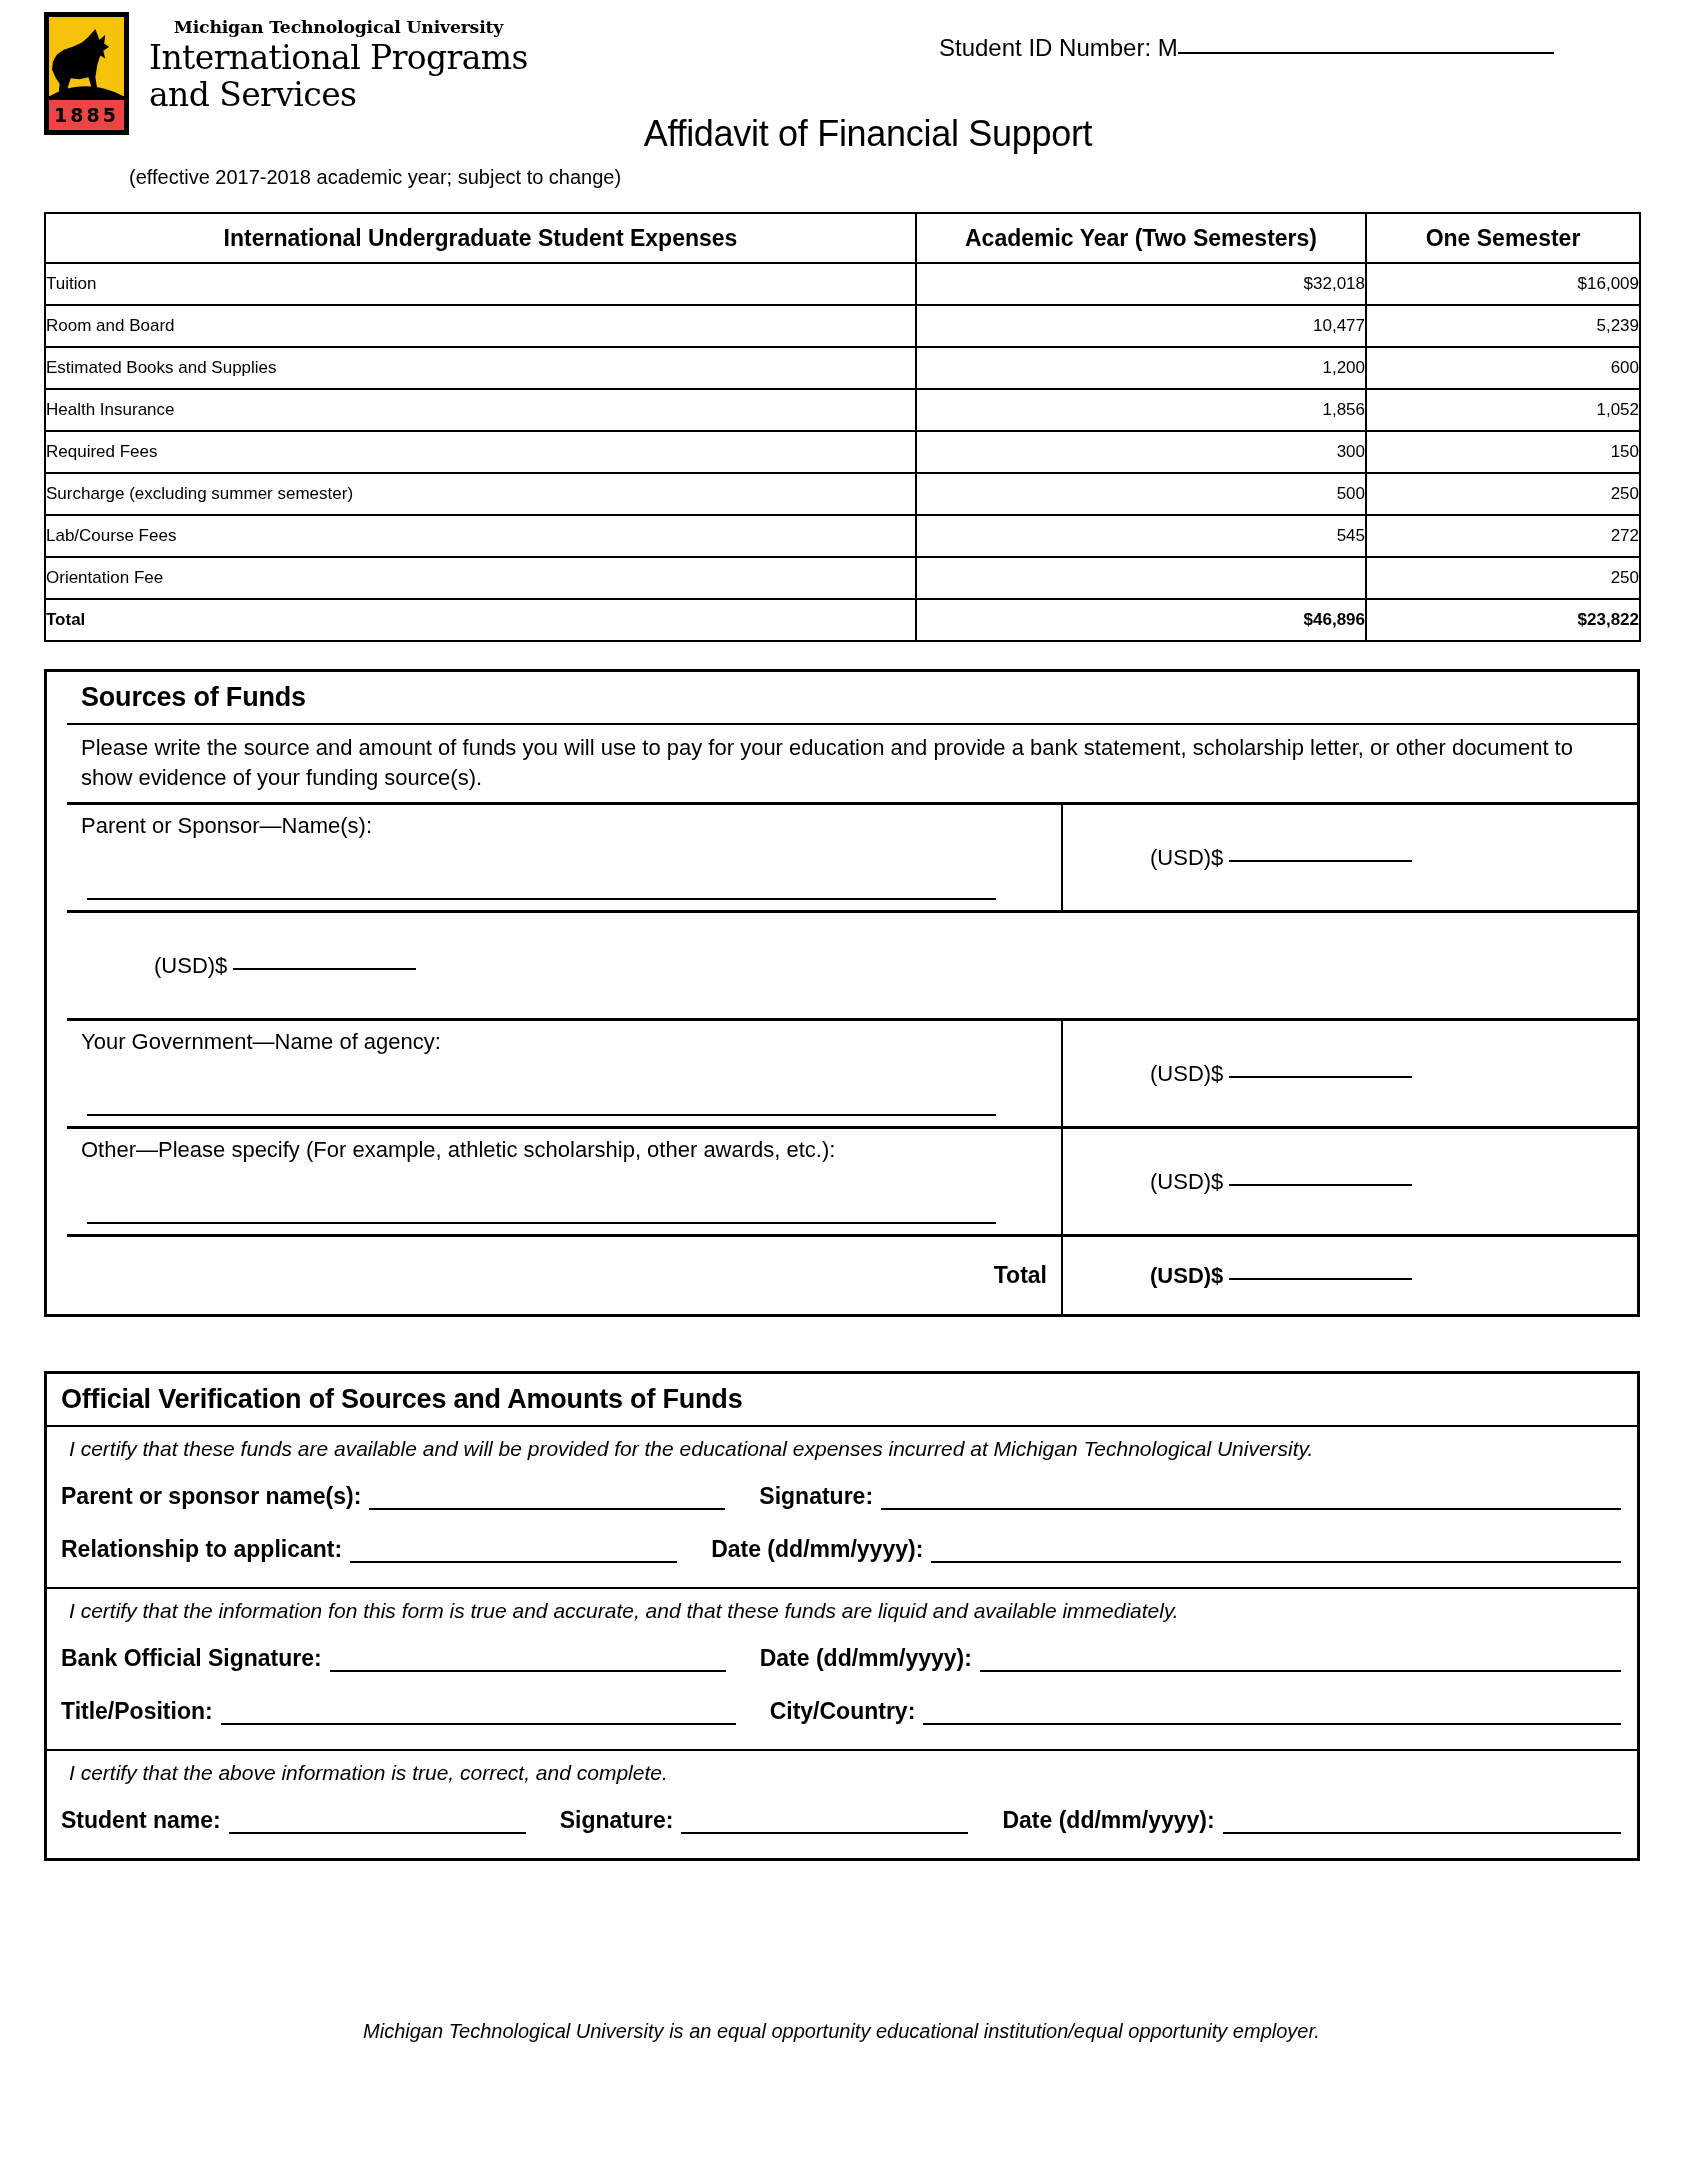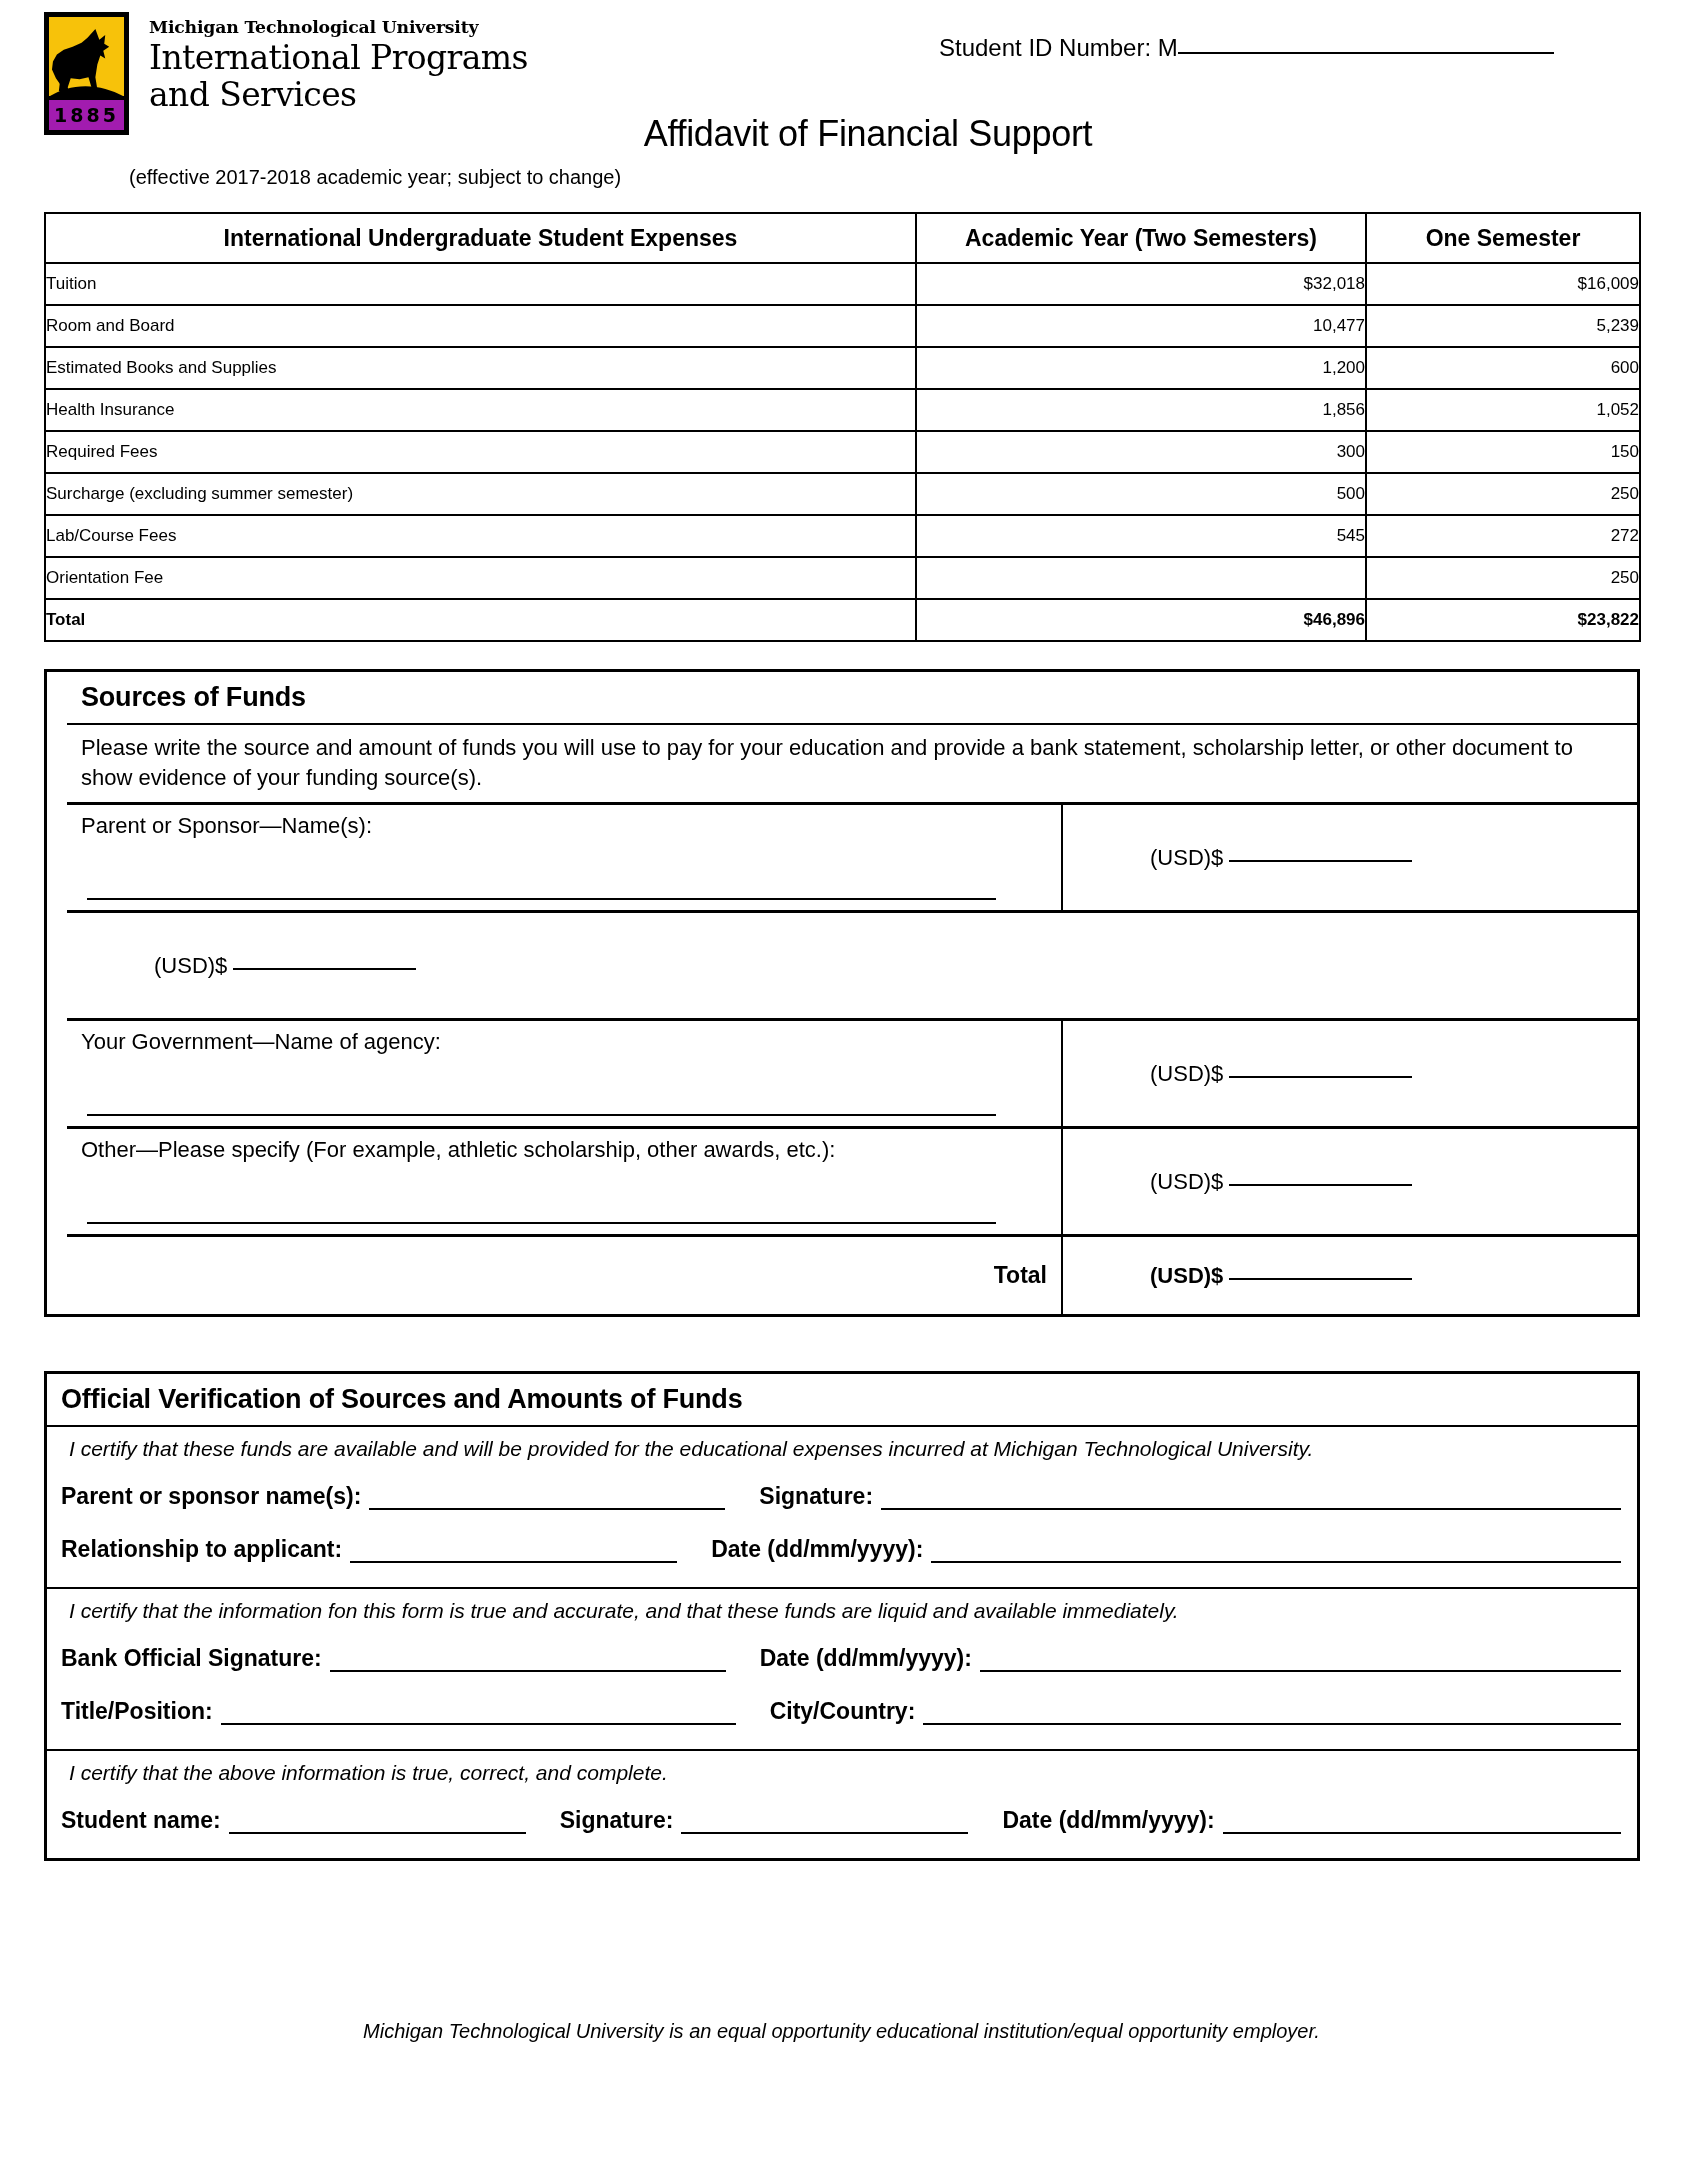--- a/index.html
+++ b/index.html
@@ -49,21 +49,21 @@
     height: 83px;
     display: flex;
     align-items: flex-end;
     justify-content: center;
   }
   .logo-year {
     position: absolute;
     left: 0; right: 0; bottom: 0;
     height: 34px;
     border-top: 4px solid #000;
-    background: #a21caf;
+    background: #ef4444;
     font-family: "DejaVu Sans", sans-serif;
     font-weight: bold;
     font-size: 19px;
     letter-spacing: 3px;
     display: flex;
     align-items: center;
     justify-content: center;
     color: #000;
     box-sizing: border-box;
     text-align: center;
@@ -71,20 +71,21 @@
   .logo-text {
     margin-left: 20px;
     padding-top: 6px;
   }
   .logo-univ {
     font-family: "DejaVu Serif", serif;
     font-weight: bold;
     font-size: 17.3px;
     letter-spacing: -0.2px;
     line-height: 1.15;
+    text-align: center;
   }
   .logo-dept {
     font-family: "DejaVu Serif", serif;
     font-size: 33px;
     line-height: 1.02;
     letter-spacing: -0.6px;
     margin-top: 3px;
   }
 
   .student-id {

